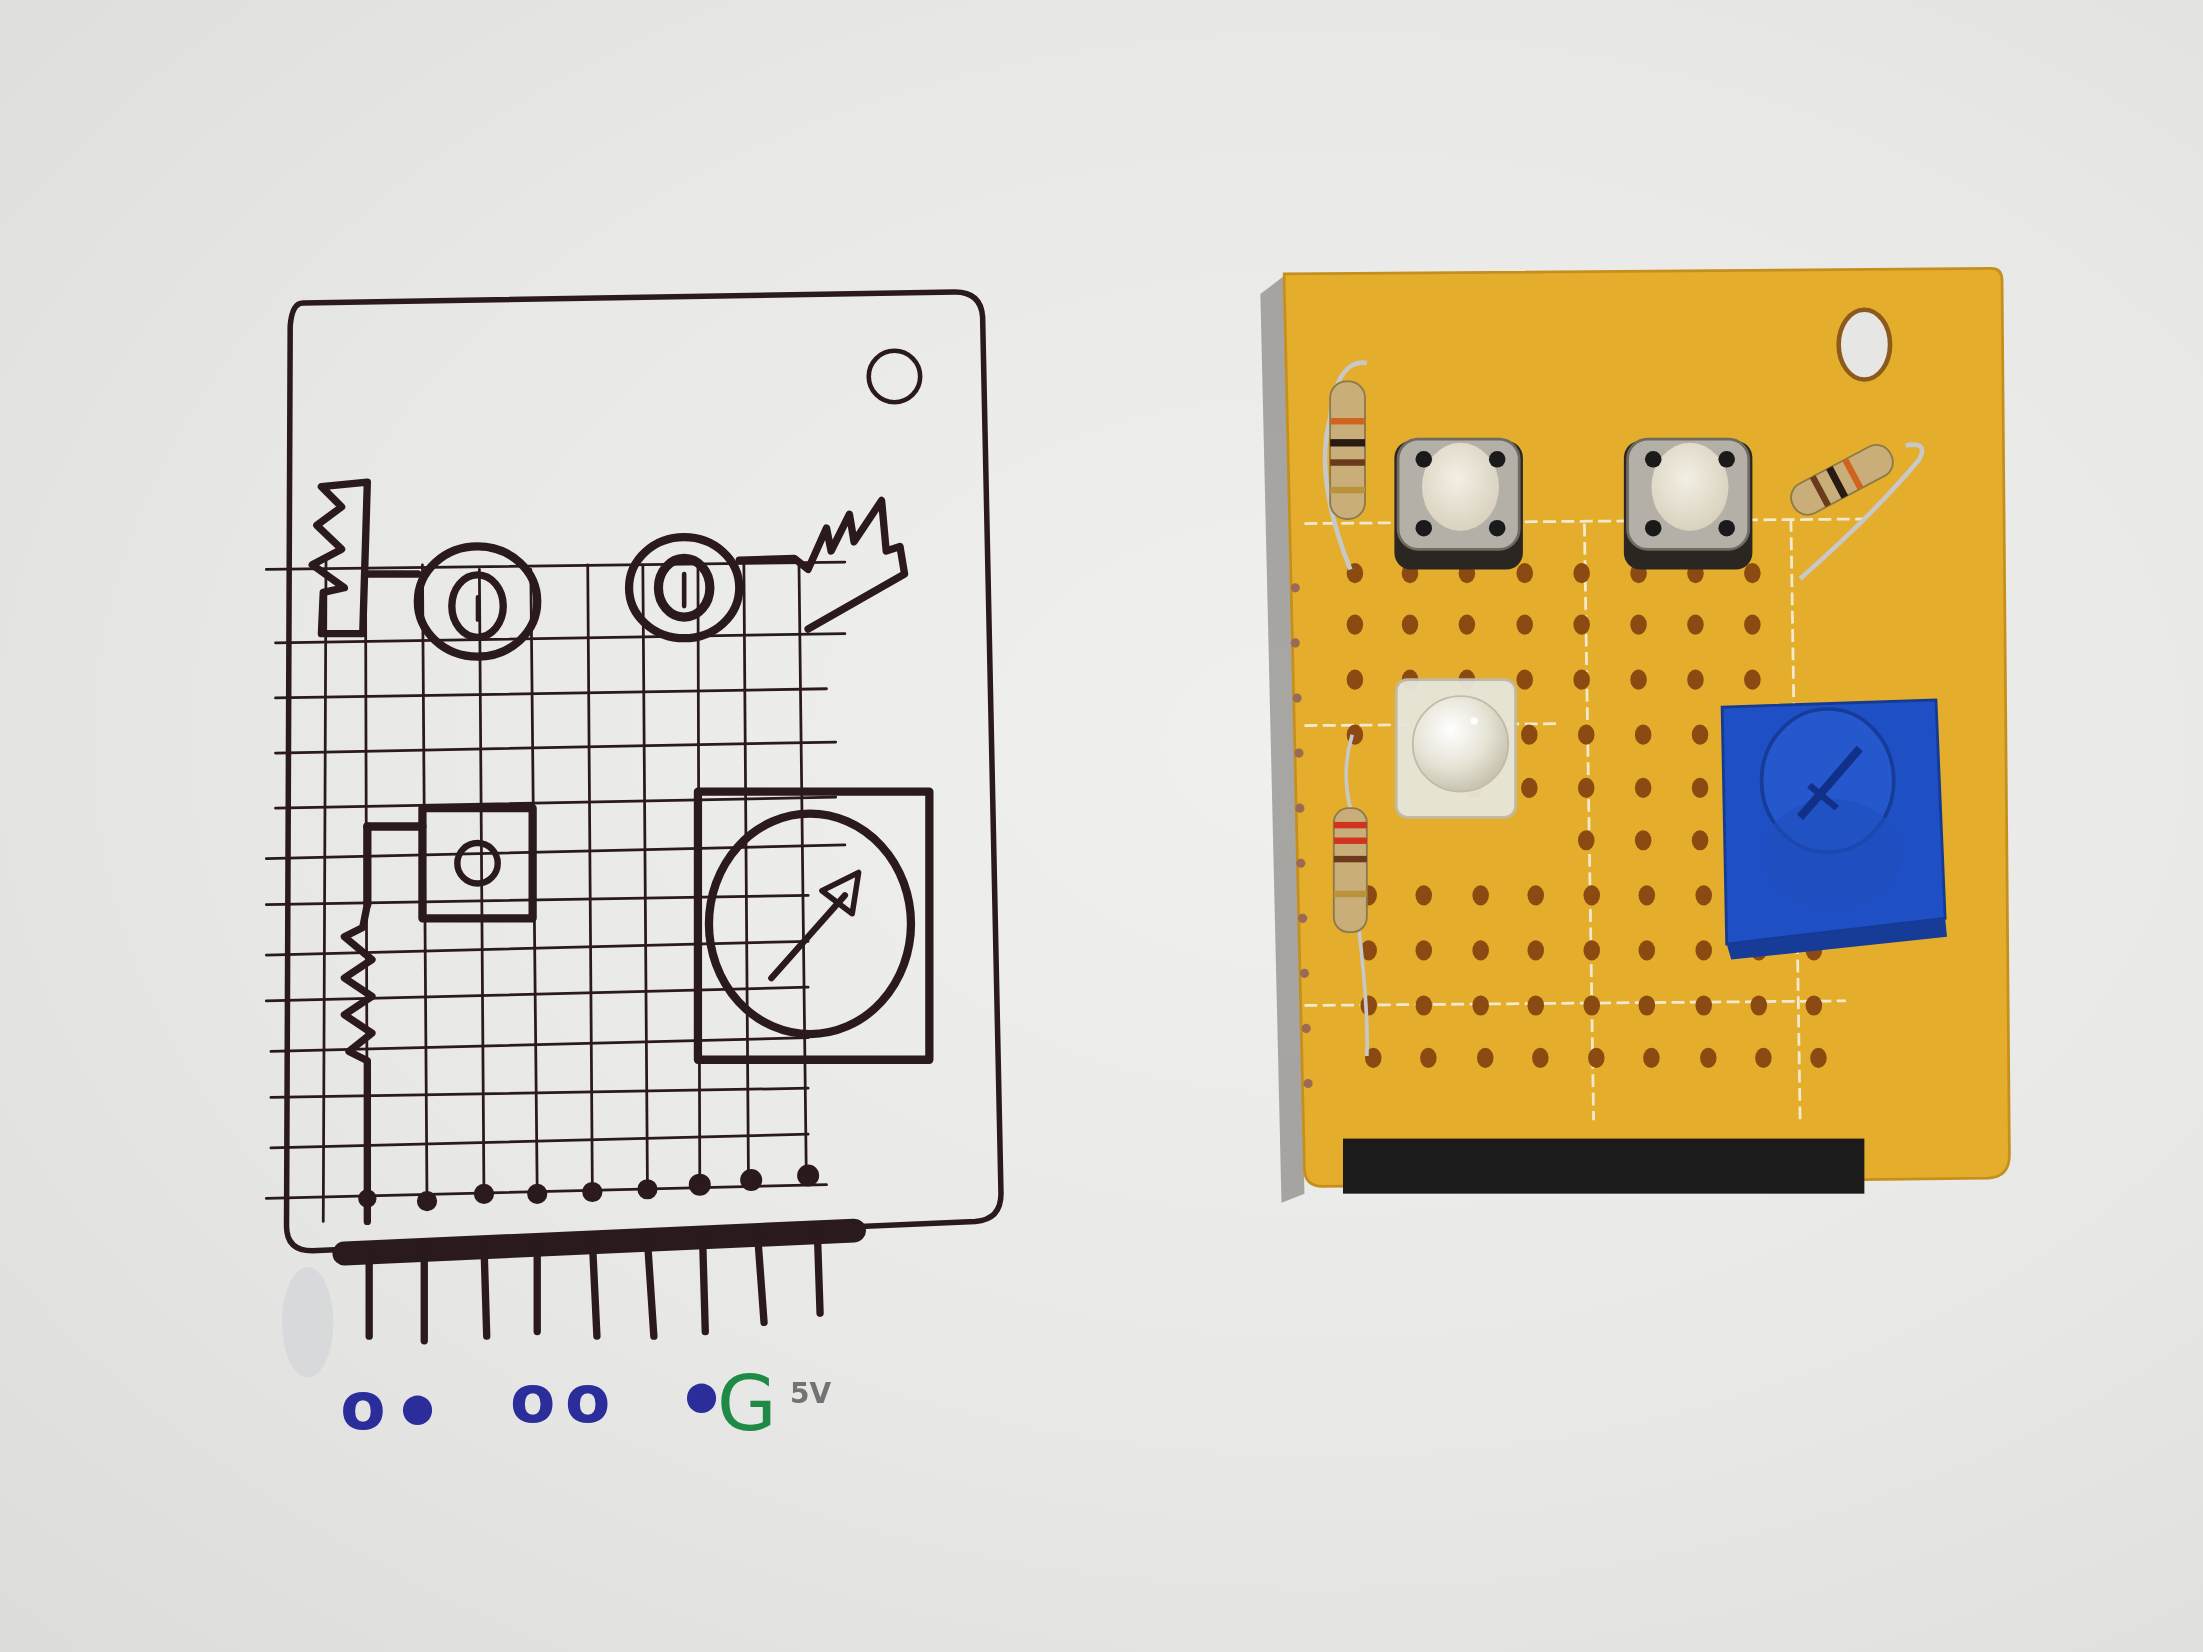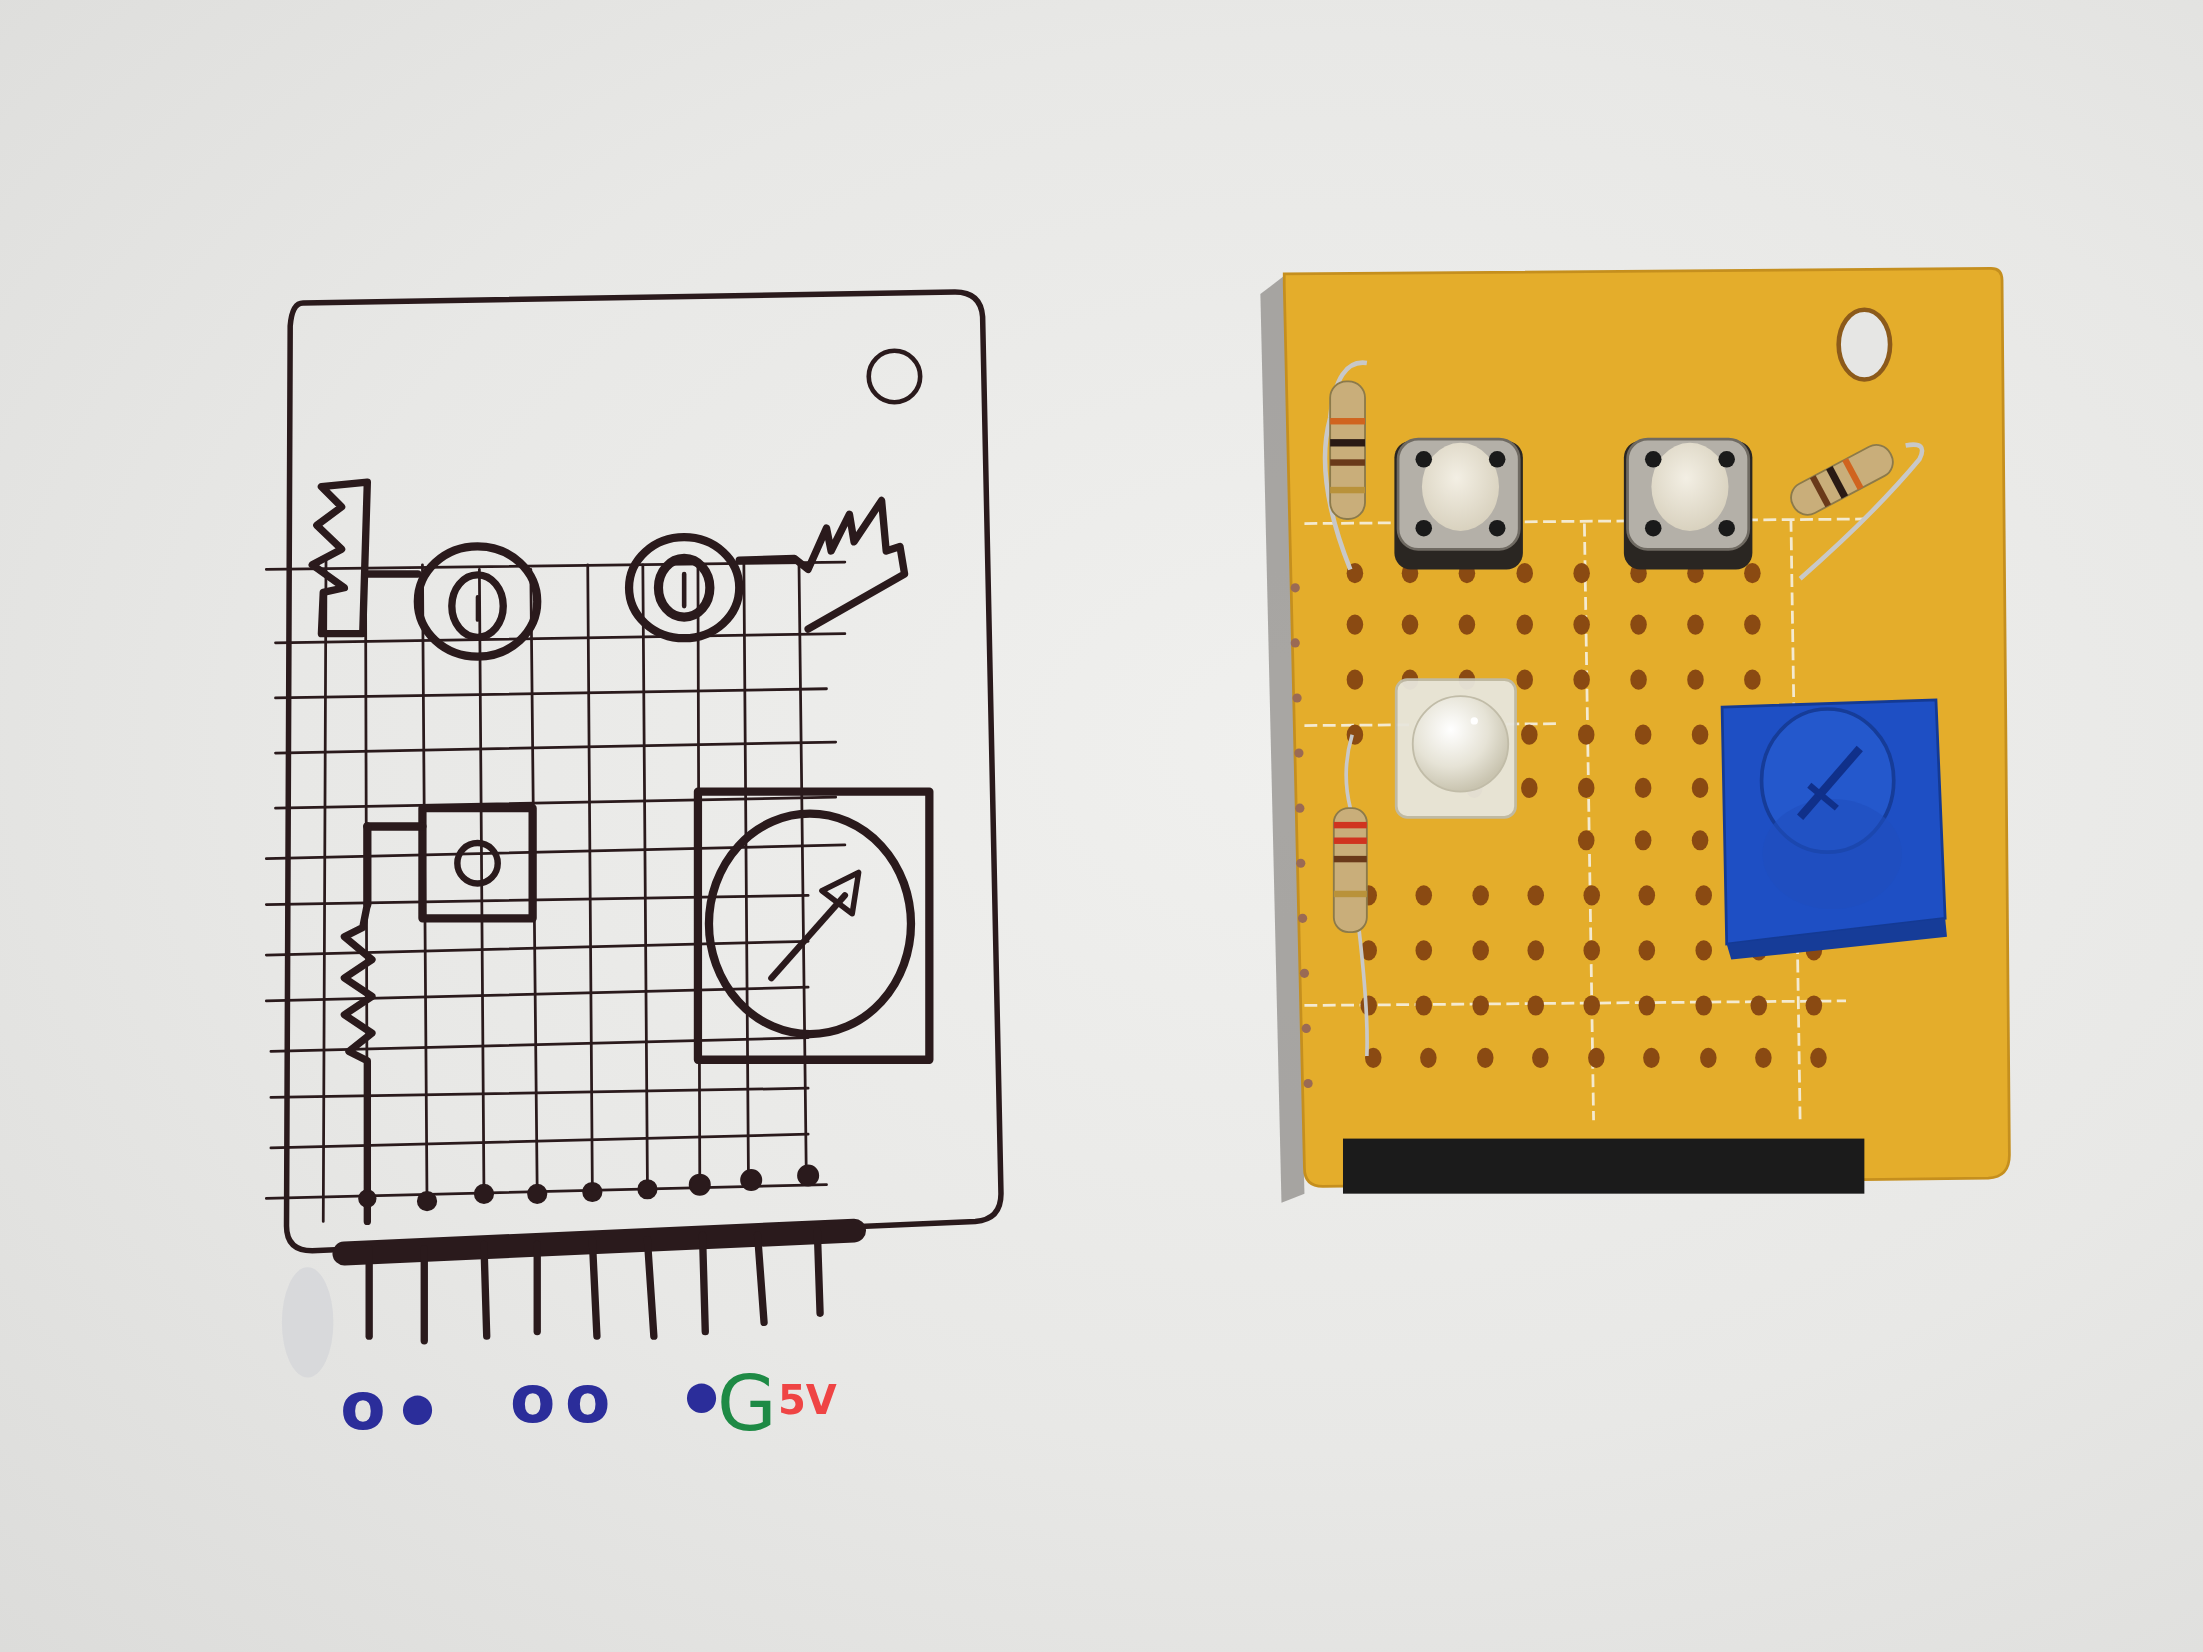--- a/index.html
+++ b/index.html
@@ -106,21 +106,21 @@
 </svg>
 </div>
 
 <div class="abs" style="left:331px;top:1368px;width:551px;height:110px;">
   <span class="caption" style="left:9.2px;top:0;font-size:66px;color:#2b2d9a;">o</span>
   <span class="caption" style="left:60px;top:-3.7px;font-size:83px;color:#2b2d9a;">•</span>
   <span class="caption" style="left:179px;top:-7.3px;font-size:66px;color:#2b2d9a;">o</span>
   <span class="caption" style="left:234px;top:-7.3px;font-size:66px;color:#2b2d9a;">o</span>
   <span class="caption" style="left:344px;top:-16.5px;font-size:83px;color:#2b2d9a;">•</span>
   <span class="caption" style="left:386px;top:-9.2px;font-size:77px;color:#1e8a45;font-weight:normal;">G</span>
-  <span class="caption" style="left:447px;top:9.2px;font-size:40px;color:#ef4444;">5V</span>
+  <span class="caption" style="left:459px;top:9.2px;font-size:28px;color:#737373;">5V</span>
 </div>
 
 <div class="abs" style="left:1231px;top:0;width:973px;height:1653px;">
 <svg width="973" height="1653" viewBox="1340 0 1060 1800">
   <defs>
     <radialGradient id="btnCap" cx="0.45" cy="0.4" r="0.6">
       <stop offset="0" stop-color="#f3efe4"></stop>
           <stop offset="1" stop-color="#d9d2bf"></stop>
     </radialGradient>
     <radialGradient id="ledDome" cx="0.4" cy="0.35" r="0.65">

